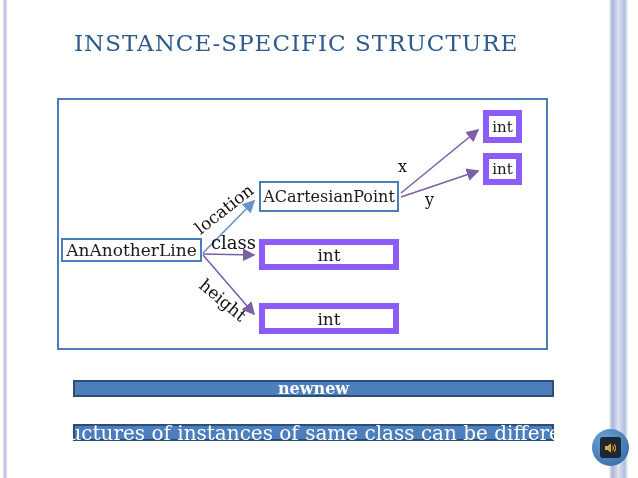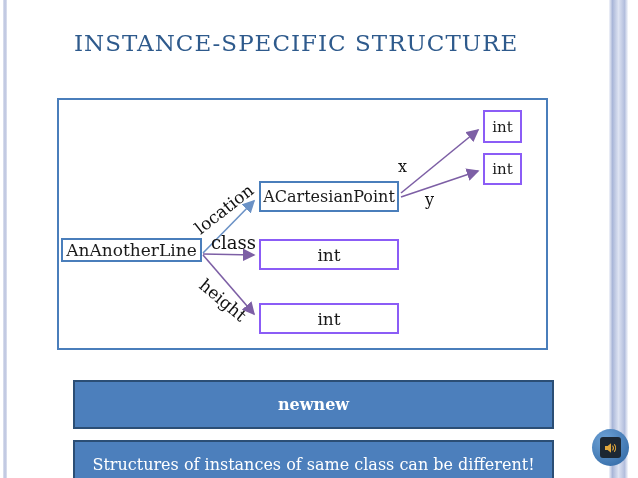--- a/index.html
+++ b/index.html
@@ -15,42 +15,42 @@
   
   .title{position:absolute;left:74px;top:30px;width:500px;
     font-size:23px;letter-spacing:1px;color:#2e5a8c;white-space:nowrap;}
   
   .frame{position:absolute;left:57px;top:98px;width:487px;height:248px;
     border:2px solid #4a7ebb;background:#fff;}
   
   .node{position:absolute;background:#fff;display:flex;align-items:center;justify-content:center;
     font-size:17px;color:#1a1a1a;box-sizing:border-box;}
   .node.blue{border:2px solid #4a7ebb;}
-  .node.purple{border:2px solid #8b5cf6;}
+  .node.purple{border:6px solid #8b5cf6;}
   .n-line {left:61px; top:238px;width:141px;height:24px;}
   .n-point{left:259px;top:181px;width:140px;height:31px;font-size:16px;text-align:center;}
   .n-intw {left:259px;top:239px;width:140px;height:31px;}
   .n-inth {left:259px;top:303px;width:140px;height:31px;}
   .n-intx {left:483px;top:110px;width:39px; height:33px;font-size:15px;}
   .n-inty {left:483px;top:153px;width:39px; height:32px;font-size:15px;}
   
   svg.arrows{position:absolute;left:0;top:0;width:638px;height:478px;pointer-events:none;}
   
   .elabel{position:absolute;color:#111;font-size:17px;white-space:nowrap;}
   .l-location{left:187px;top:199px;width:74px;text-align:center;transform:rotate(-38deg);}
   .l-width{left:211px;top:232px;font-size:18px;}
   .l-height{left:188px;top:290px;width:70px;text-align:center;transform:rotate(40deg);}
   .l-x{left:398px;top:157px;font-size:16px;}
   .l-y{left:425px;top:190px;font-size:16px;}
   
-  .banner{position:absolute;left:73px;width:481px;height:49px;box-sizing:border-box;
+  .banner{position:absolute;left:73px;width:481px;height:17px;box-sizing:border-box;
     background:#4c7fbc;border:2px solid #2b4e75;color:#ffffff;
     display:flex;align-items:center;justify-content:center;font-size:16px;white-space:pre;}
   .banner.code{top:380px;}
-  .banner.note{top:424px;font-size:16px;margin-top:16px;}
+  .banner.note{top:424px;font-size:20px;}
   .banner .b{font-weight:bold;}
   
   .audio{position:absolute;left:592px;top:429px;width:37px;height:37px;border-radius:50%;
     background:radial-gradient(circle at 35% 30%,#6ea2d6,#3c73ae 75%);
     display:flex;align-items:center;justify-content:center;}
   .audio-chip{width:21px;height:21px;background:#1c2733;border-radius:3px;
     display:flex;align-items:center;justify-content:center;}
 </style>
 </head>
 <body>

